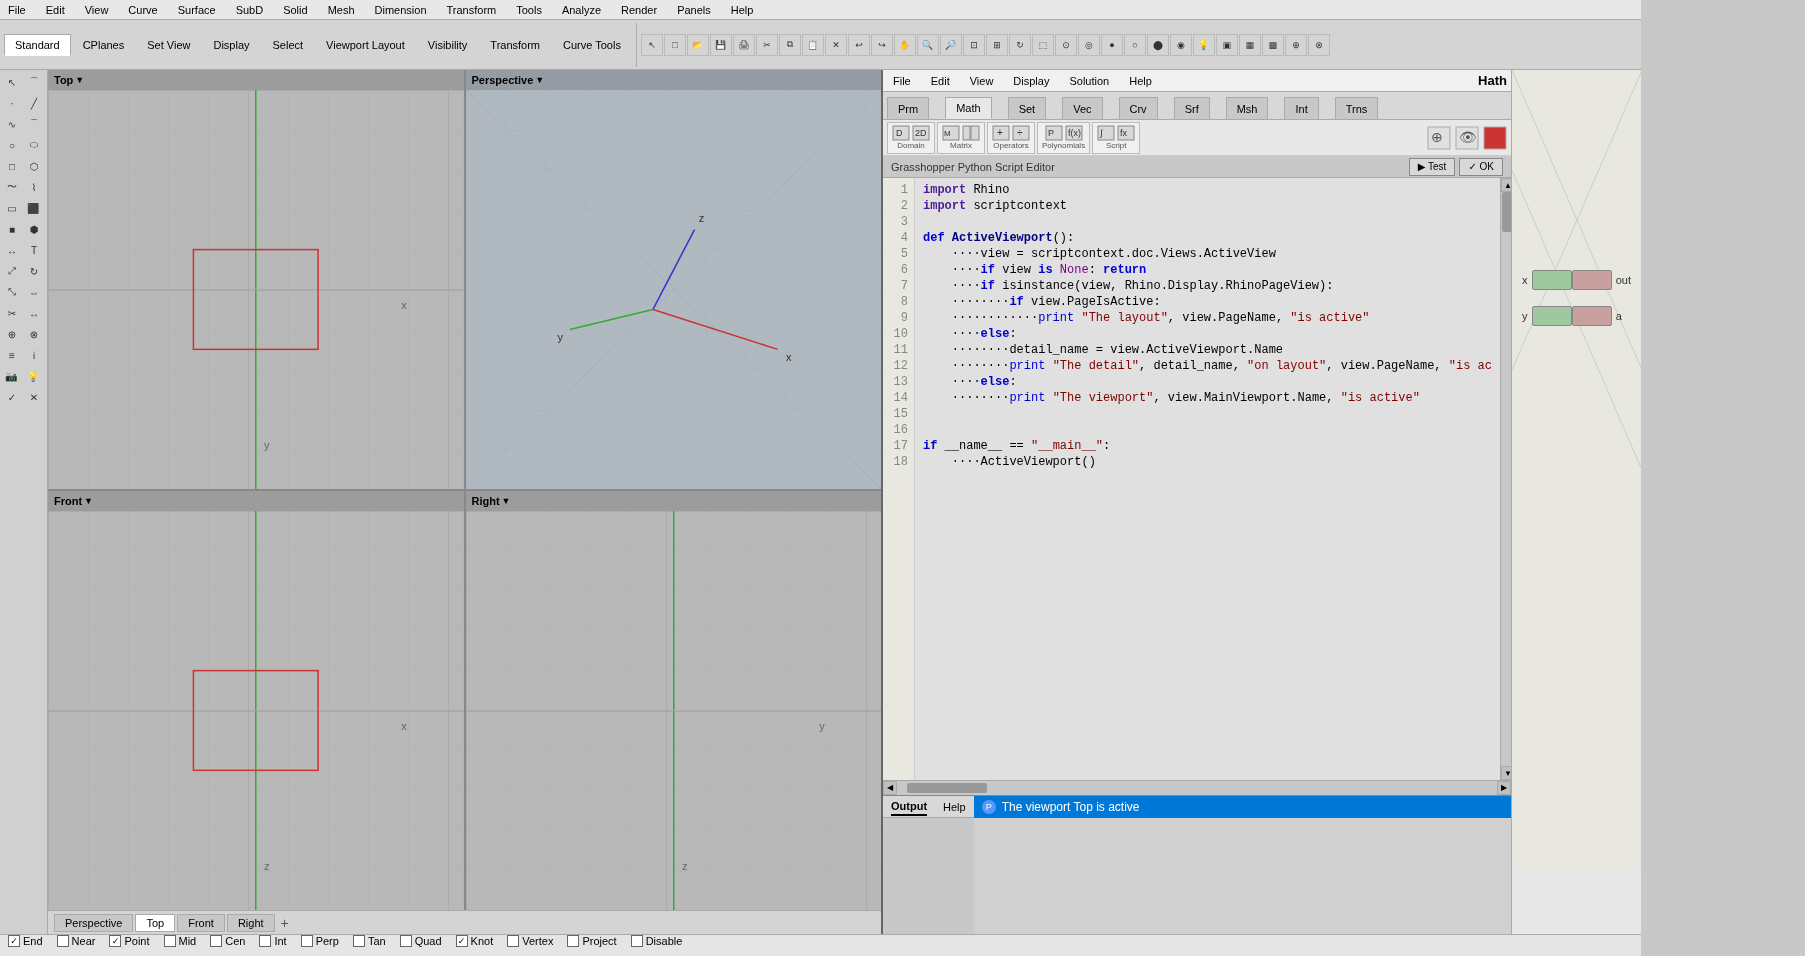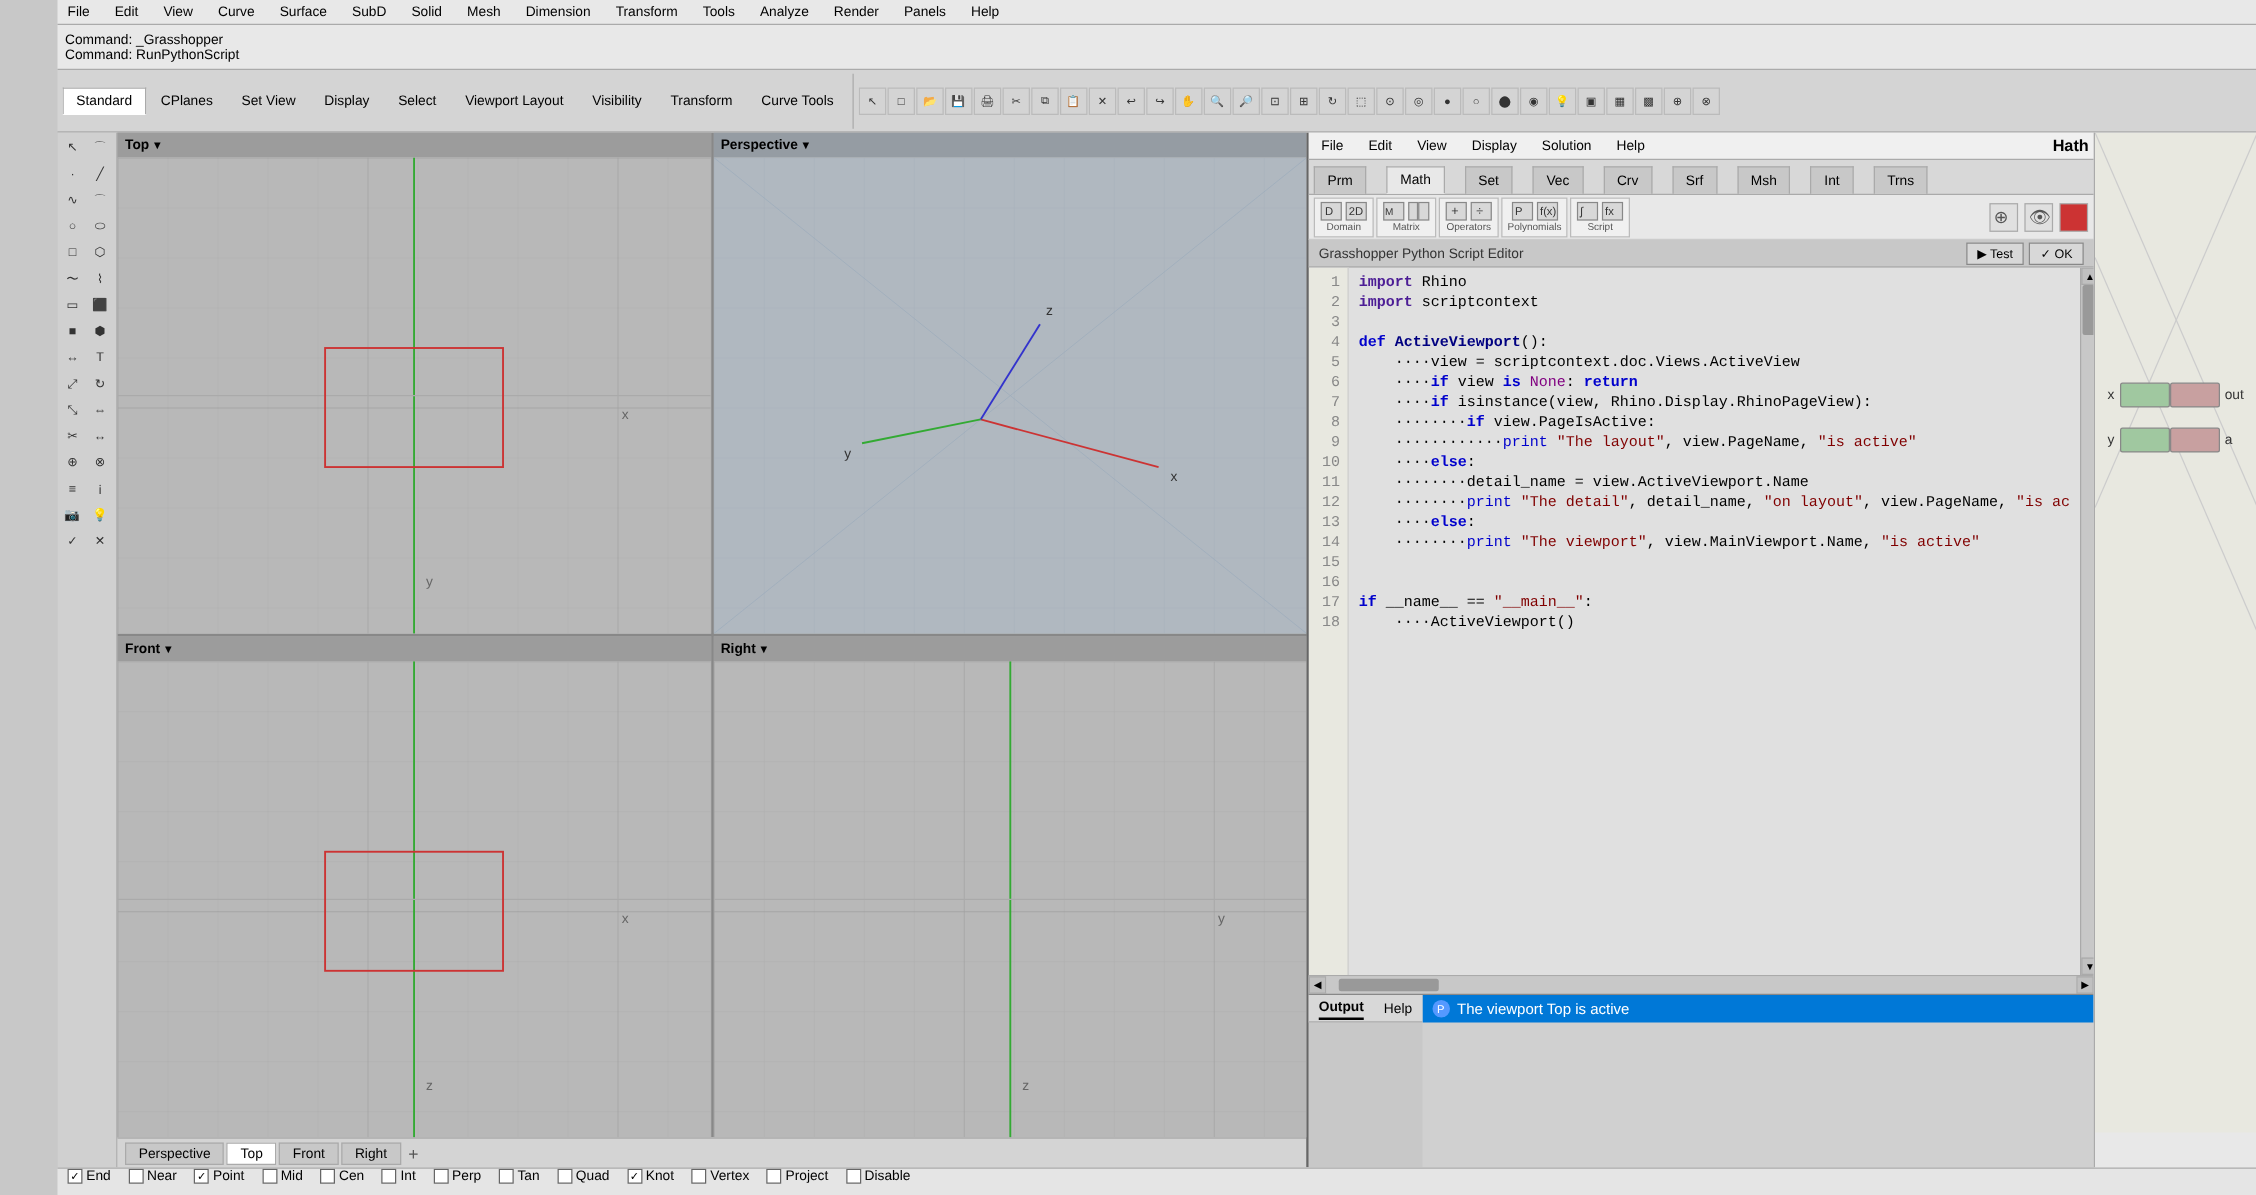--- a/index.html
+++ b/index.html
@@ -361,24 +361,23 @@
       font-size: 14px;
       cursor: pointer;
       padding: 0 4px;
       color: #555;
     }
 
     
     .full-layout {
       display: flex;
       flex-direction: column;
-      width: 1805px;
+      width: 1641px;
       height: 956px;
       overflow: hidden;
-      padding-left: 46px;
     }
 
     .main-row {
       display: flex;
       flex: 1;
       overflow: hidden;
     }
 
     .rhino-viewport-area {
       display: flex;
@@ -529,24 +528,20 @@
     <span class="menu-item">Mesh</span>
     <span class="menu-item">Dimension</span>
     <span class="menu-item">Transform</span>
     <span class="menu-item">Tools</span>
     <span class="menu-item">Analyze</span>
     <span class="menu-item">Render</span>
     <span class="menu-item">Panels</span>
     <span class="menu-item">Help</span>
   </div>
 
-  <div class="command-bar">
-    <div class="command-line">Command: _Grasshopper</div>
-    <div class="command-line">Command: RunPythonScript</div>
-  </div>
 
   <div class="toolbar-area">
     <div class="toolbar-section">
       <span class="tab-item active">Standard</span>
       <span class="tab-item">CPlanes</span>
       <span class="tab-item">Set View</span>
       <span class="tab-item">Display</span>
       <span class="tab-item">Select</span>
       <span class="tab-item">Viewport Layout</span>
       <span class="tab-item">Visibility</span>

